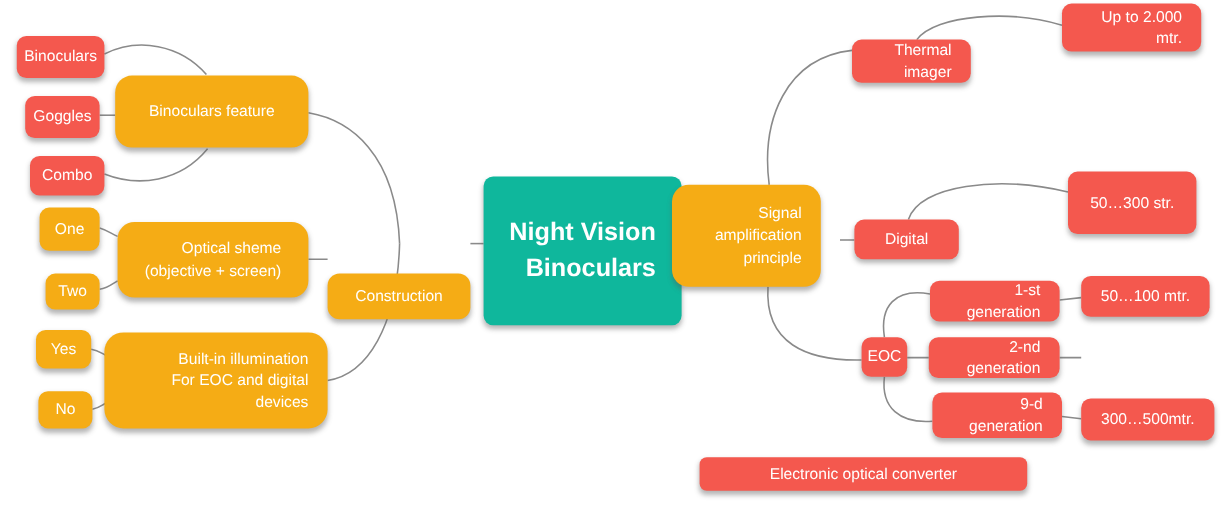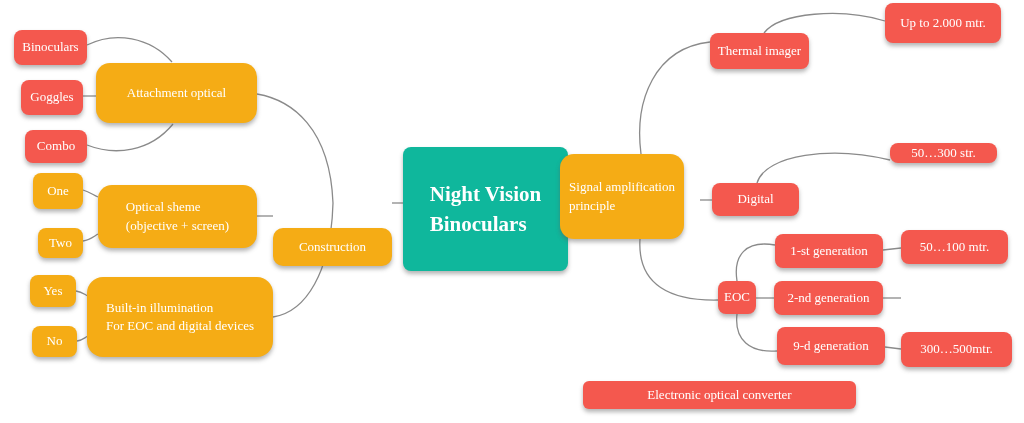--- a/index.html
+++ b/index.html
@@ -9,24 +9,24 @@
   html,body{margin:0;padding:0;}
   body{
     width:1024px;height:423px;background:#ffffff;position:relative;overflow:hidden;
     font-family:"Liberation Sans",sans-serif;
   }
   #stage{position:absolute;inset:0;width:1024px;height:423px;}
   svg.wires{position:absolute;left:0;top:0;z-index:0;}
   svg.wires path{fill:none;stroke:var(--connector);stroke-width:1.3;}
   .node{
     position:absolute;z-index:1;display:flex;align-items:center;justify-content:center;
-    color:#ffffff;text-align:left;white-space:pre-line;
+    color:#ffffff;text-align:right;white-space:pre-line;
     font-size:13px;line-height:1.4;
     box-shadow:0 3px 4px rgba(90,90,90,0.45);
-    padding:2px 6px;cursor:default;font-family:Liberation Serif, serif;
+    padding:2px 16px;cursor:default;
   }
   .red{background:var(--red);}
   .yellow{background:var(--yellow);}
   .teal{background:var(--teal);}
   .r6{border-radius:6px;} .r8{border-radius:8px;} .r10{border-radius:10px;margin-top:44px;}
   .r14{border-radius:14px;} .r16{border-radius:16px;} .r28{border-radius:8px;}
   .center-node{font-weight:bold;font-size:21px;line-height:1.45;}
 </style>
 </head>
 <body>
@@ -55,21 +55,21 @@
     <path d="M 756,298 L 774,298"></path>
     <path d="M 737,314 C 734,340 750,353 777,351"></path>
     <path d="M 883,250 L 901,248"></path>
     <path d="M 883,298 L 901,298"></path>
     <path d="M 885,347 L 901,349"></path>
   </svg>
 
   <div class="node red r8" style="left:14px;top:30px;width:73px;height:35px">Binoculars</div>
   <div class="node red r8" style="left:25px;top:130px;width:62px;height:33px">Combo</div>
   <div class="node red r8" style="left:21px;top:80px;width:62px;height:35px">Goggles</div>
-  <div class="node yellow r14" style="left:96px;top:63px;width:161px;height:60px">Attachment optical</div>
+  <div class="node yellow r14" style="left:96px;top:63px;width:161px;height:60px">Binoculars feature</div>
 
   <div class="node yellow r8" style="left:33px;top:173px;width:50px;height:36px">One</div>
   <div class="node yellow r14" style="left:98px;top:185px;width:159px;height:63px">Optical sheme
 (objective + screen)</div>
   <div class="node yellow r8" style="left:38px;top:228px;width:45px;height:30px">Two</div>
 
   <div class="node yellow r8" style="left:30px;top:275px;width:46px;height:32px">Yes</div>
   <div class="node yellow r16" style="left:87px;top:277px;width:186px;height:80px">Built-in illumination
 For EOC and digital devices</div>
   <div class="node yellow r8" style="left:32px;top:326px;width:45px;height:31px">No</div>
@@ -79,21 +79,21 @@
   <div class="node teal r28 center-node" style="left:403px;top:147px;width:165px;height:124px">Night Vision
 Binoculars</div>
 
   <div class="node yellow r14" style="left:560px;top:154px;width:124px;height:85px">Signal amplification
 principle</div>
 
   <div class="node red r8" style="left:710px;top:33px;width:99px;height:36px">Thermal imager</div>
   <div class="node red r8" style="left:885px;top:3px;width:116px;height:40px">Up to 2.000 mtr.</div>
 
   <div class="node red r8" style="left:712px;top:183px;width:87px;height:33px">Digital</div>
-  <div class="node red r8" style="left:890px;top:143px;width:107px;height:20px">50…300 str.</div>
+  <div class="node red r8" style="left:890px;top:143px;width:107px;height:52px">50…300 str.</div>
 
   <div class="node red r8" style="left:718px;top:281px;width:38px;height:33px">EOC</div>
 
   <div class="node red r8" style="left:775px;top:234px;width:108px;height:34px">1-st generation</div>
   <div class="node red r8" style="left:901px;top:230px;width:107px;height:34px">50…100 mtr.</div>
 
   <div class="node red r8" style="left:774px;top:281px;width:109px;height:34px">2-nd generation</div>
 
   <div class="node red r8" style="left:777px;top:327px;width:108px;height:38px">9-d generation</div>
   <div class="node red r8" style="left:901px;top:332px;width:111px;height:35px">300…500mtr.</div>

